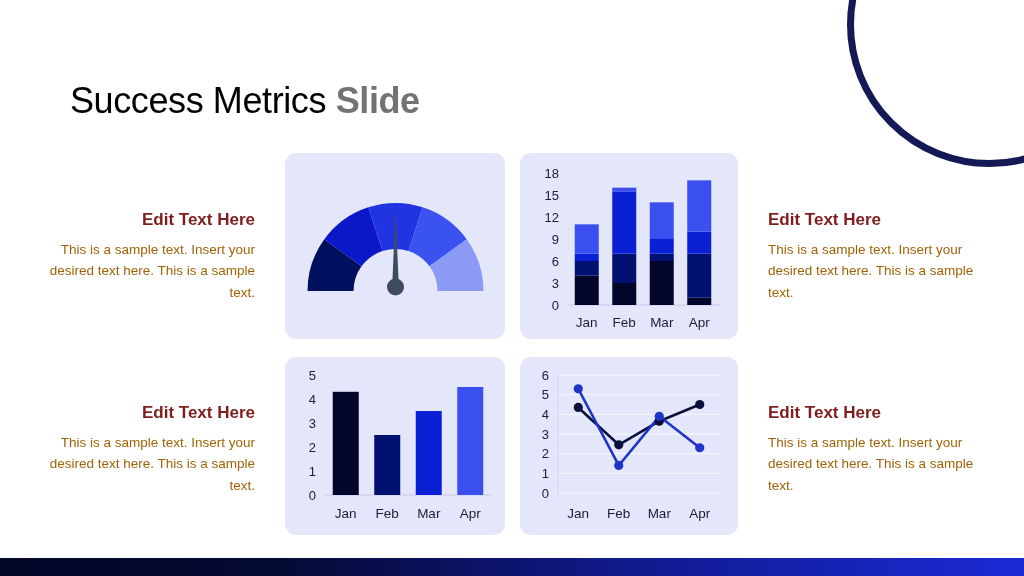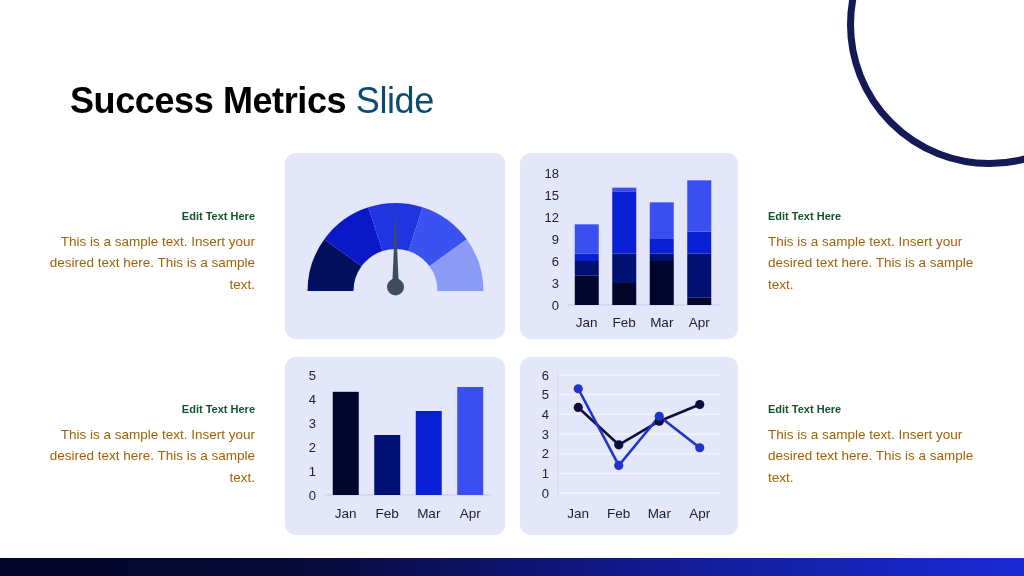--- a/index.html
+++ b/index.html
@@ -35,29 +35,29 @@
 
   
   #title {
     position: absolute;
     left: 70px; top: 80px;
     font-size: 36px;
     letter-spacing: -0.4px;
     color: #000000;
     white-space: nowrap;
   }
-  #title .bold { font-weight: bold; }
-  #title .light { font-weight: normal; color: #0c4a6e; }
+  #title .bold { font-weight: normal; }
+  #title .light { font-weight: bold; color: #737373; }
 
   
   .text-block { position: absolute; width: 215px; }
   .text-block .head {
-    font-size: 11px;
+    font-size: 17px;
     font-weight: bold;
-    color: #14532d;
+    color: #7f1d1d;
     margin-bottom: 9px;
   }
   .text-block .body {
     font-size: 13.5px;
     line-height: 1.58;
     color: #a16207;
   }
   .align-right { text-align: right; }
   .align-left  { text-align: left; }
 

